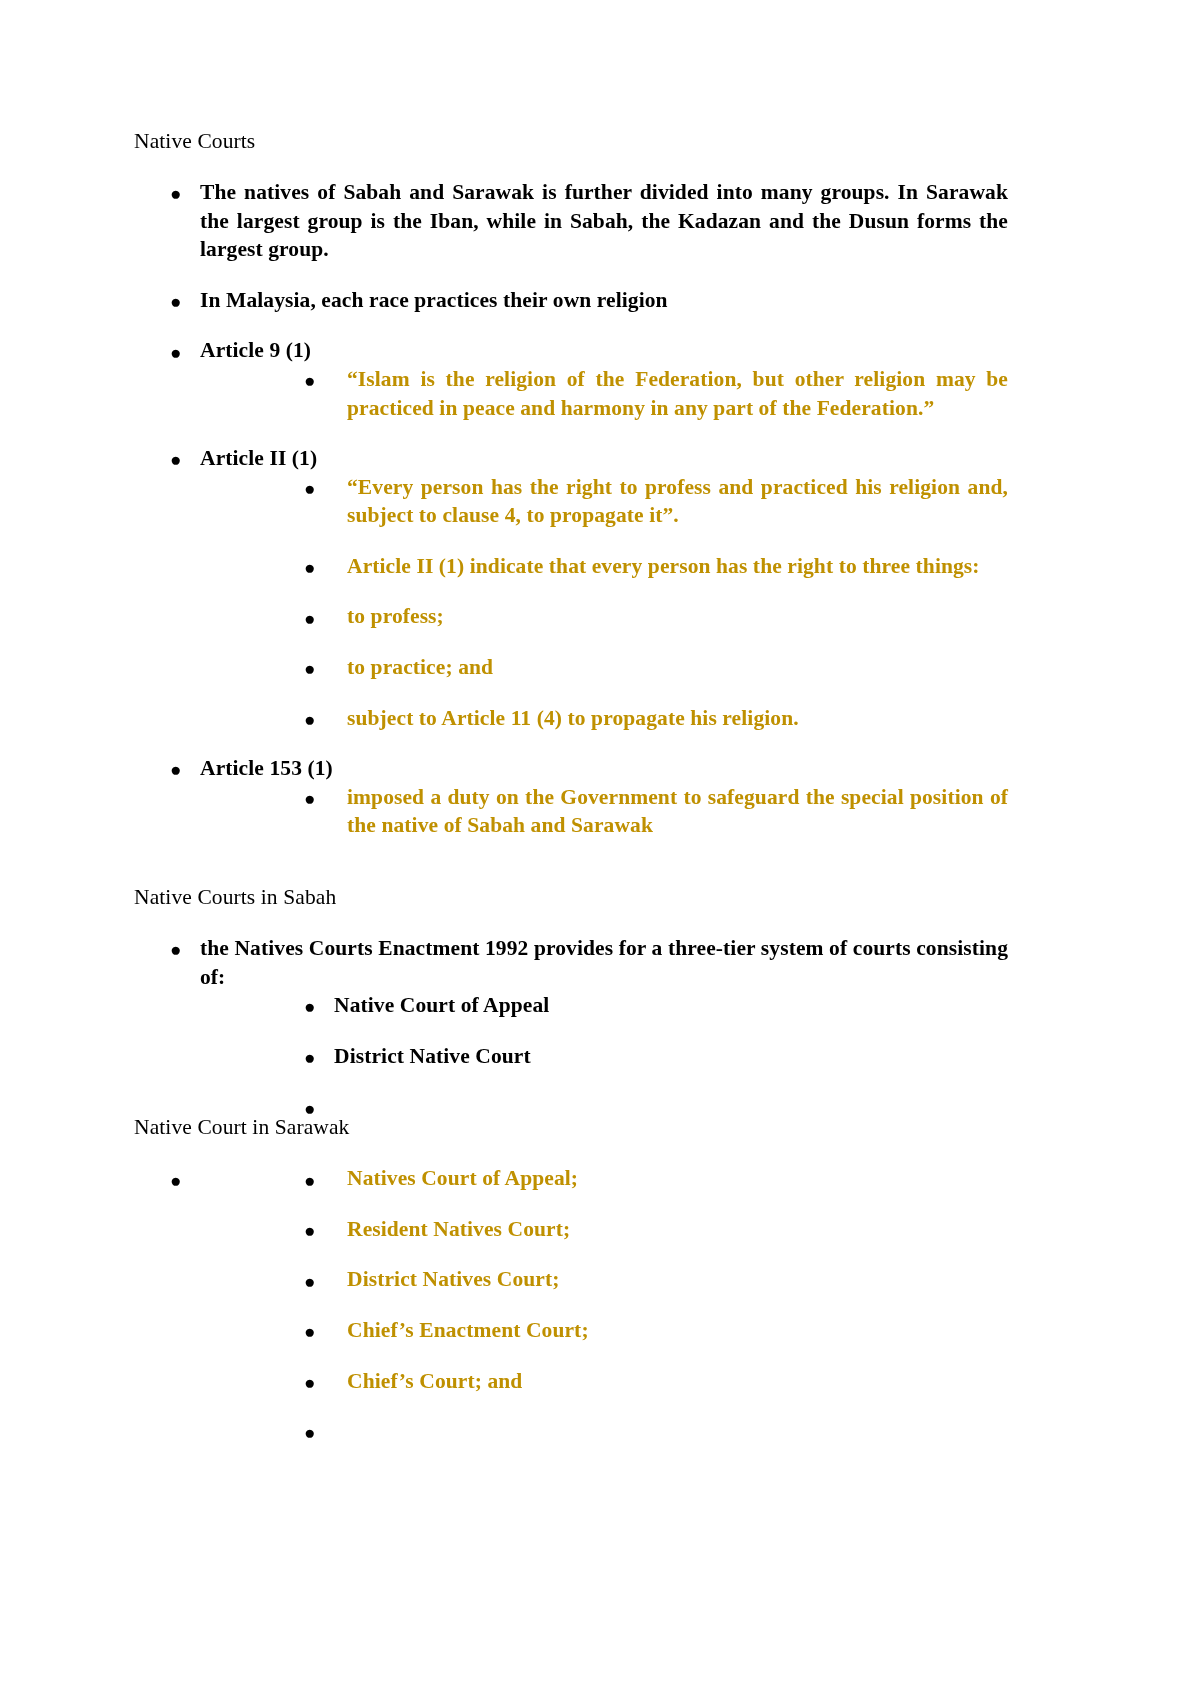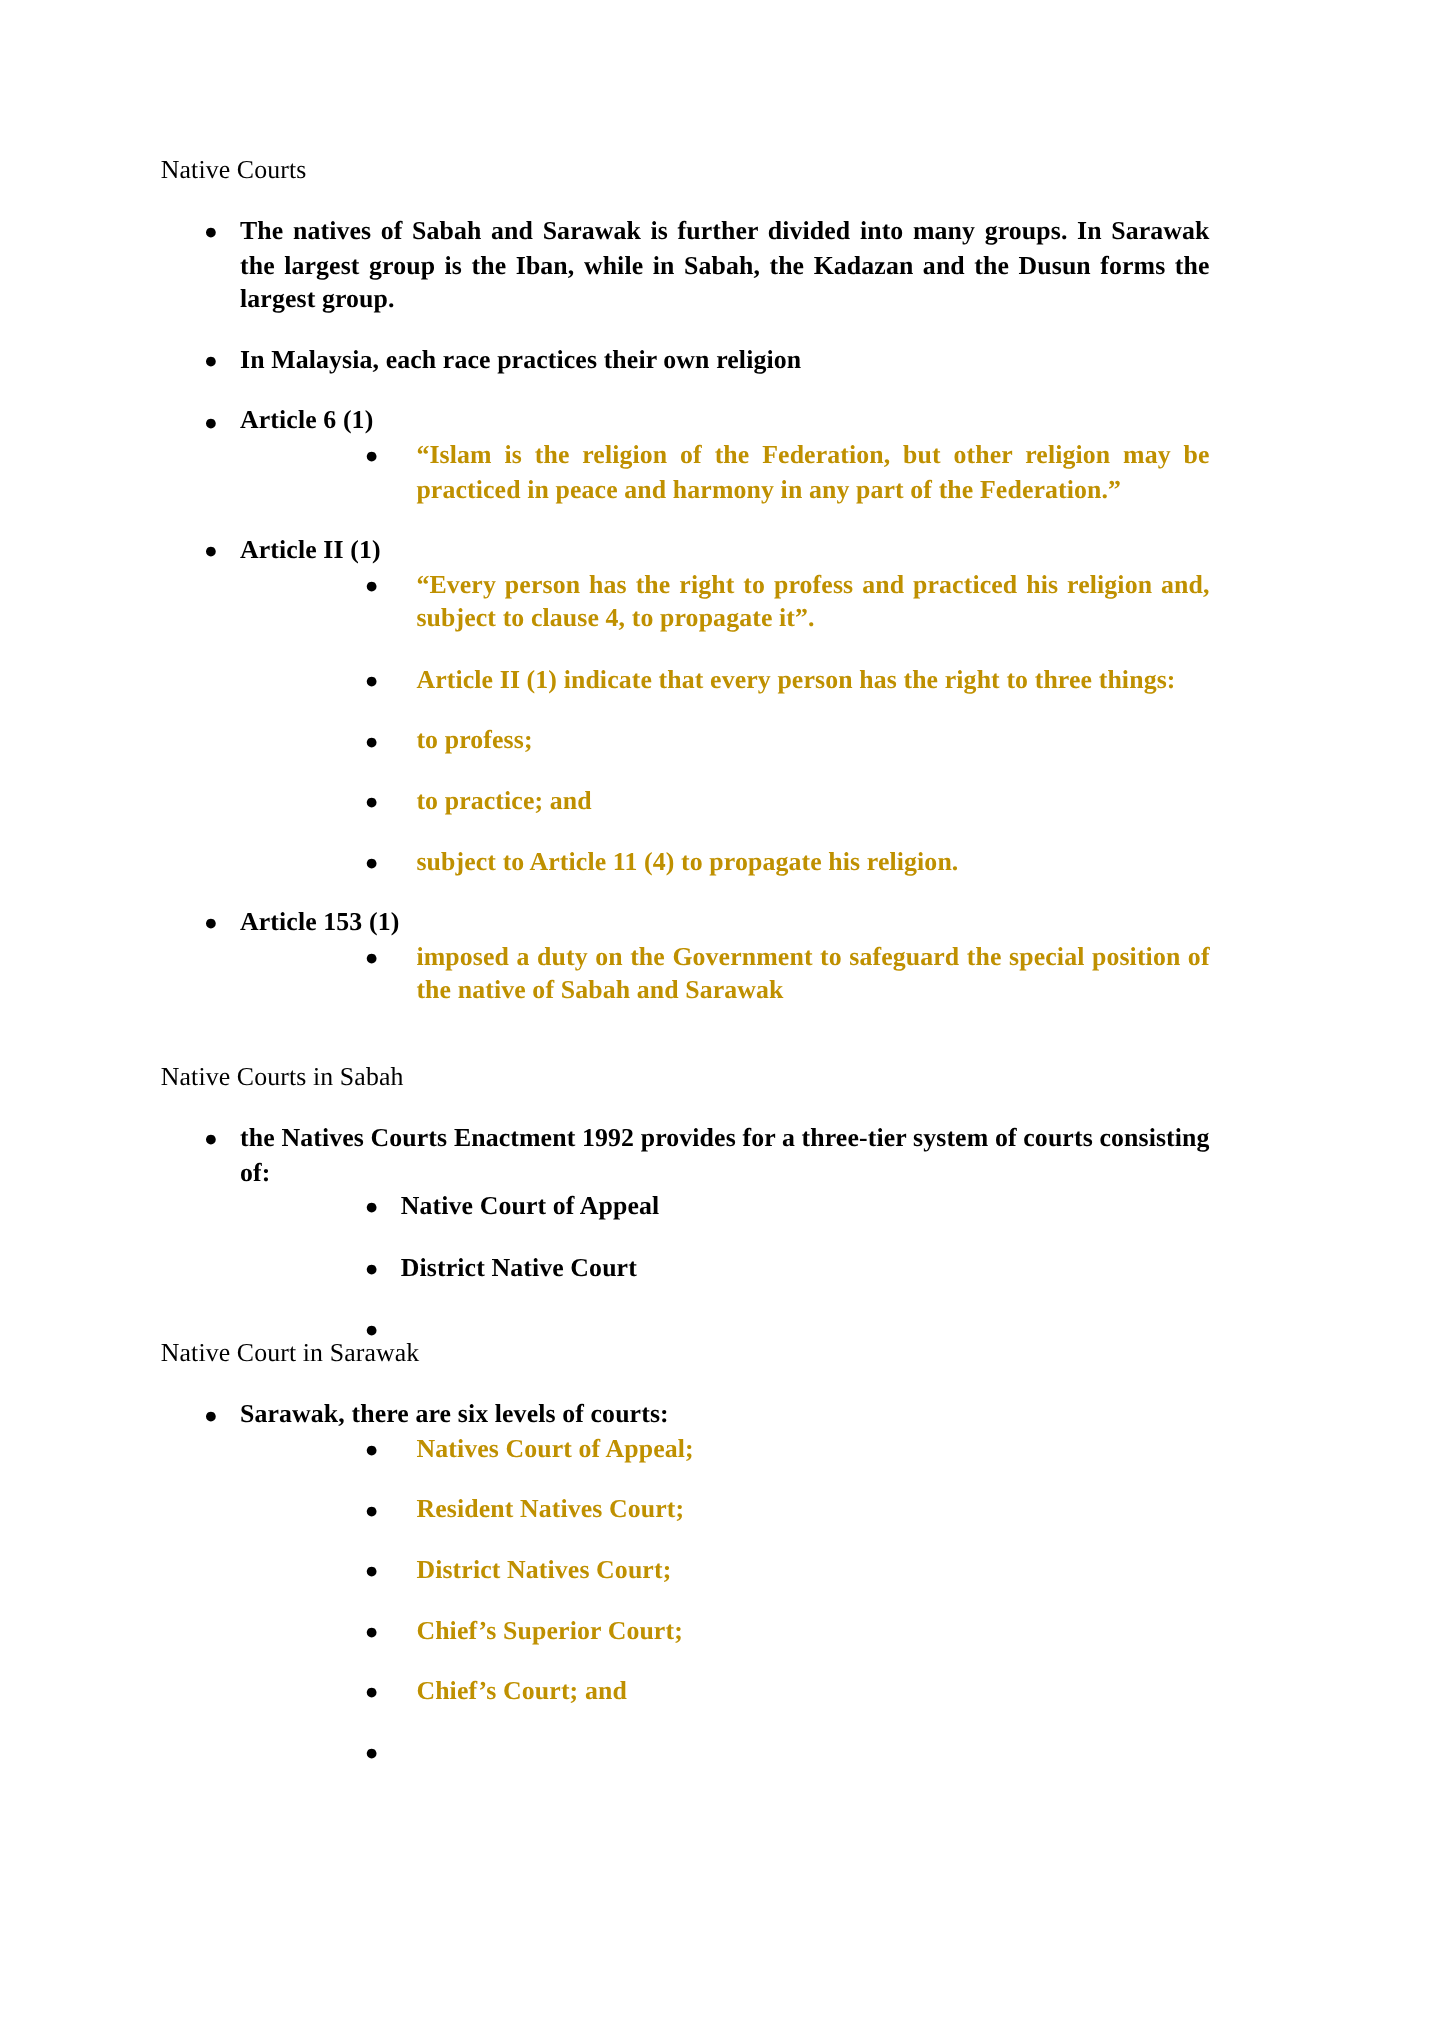--- a/index.html
+++ b/index.html
@@ -92,21 +92,21 @@
         <li class="item">
           <span class="bullet">●</span>
           <span class="txt">The natives of Sabah and Sarawak is further divided into many groups. In Sarawak the largest group is the Iban, while in Sabah, the Kadazan and the Dusun forms the largest group.</span>
         </li>
         <li class="item">
           <span class="bullet">●</span>
           <span class="txt">In Malaysia, each race practices their own religion</span>
         </li>
         <li class="item">
           <span class="bullet">●</span>
-          <span class="txt">Article 6 (1)</span>
+          <span class="txt">Article 9 (1)</span>
           <ul class="lvl lvl2">
             <li class="item">
               <span class="bullet">●</span>
               <span class="txt gold">“Islam is the religion of the Federation, but other religion may be practiced in peace and harmony in any part of the Federation.”</span>
             </li>
           </ul>
         </li>
         <li class="item">
           <span class="bullet">●</span>
           <span class="txt">Article II (1)</span>
@@ -163,37 +163,36 @@
               <span class="bullet">●</span>
             </li>
           </ul>
         </li>
       </ul>
       <div style="height: 22px;"></div>
       <p class="para">Native Court in Sarawak</p>
       <ul class="lvl lvl1">
         <li class="item">
           <span class="bullet">●</span>
-          <span class="txt">Sarawak, there are six levels of courts:</span>
           <ul class="lvl lvl2">
             <li class="item">
               <span class="bullet">●</span>
               <span class="txt gold">Natives Court of Appeal;</span>
             </li>
             <li class="item">
               <span class="bullet">●</span>
               <span class="txt gold">Resident Natives Court;</span>
             </li>
             <li class="item">
               <span class="bullet">●</span>
               <span class="txt gold">District Natives Court;</span>
             </li>
             <li class="item">
               <span class="bullet">●</span>
-              <span class="txt gold">Chief’s Superior Court;</span>
+              <span class="txt gold">Chief’s Enactment Court;</span>
             </li>
             <li class="item">
               <span class="bullet">●</span>
               <span class="txt gold">Chief’s Court; and</span>
             </li>
             <li class="item">
               <span class="bullet">●</span>
             </li>
           </ul>
         </li>

